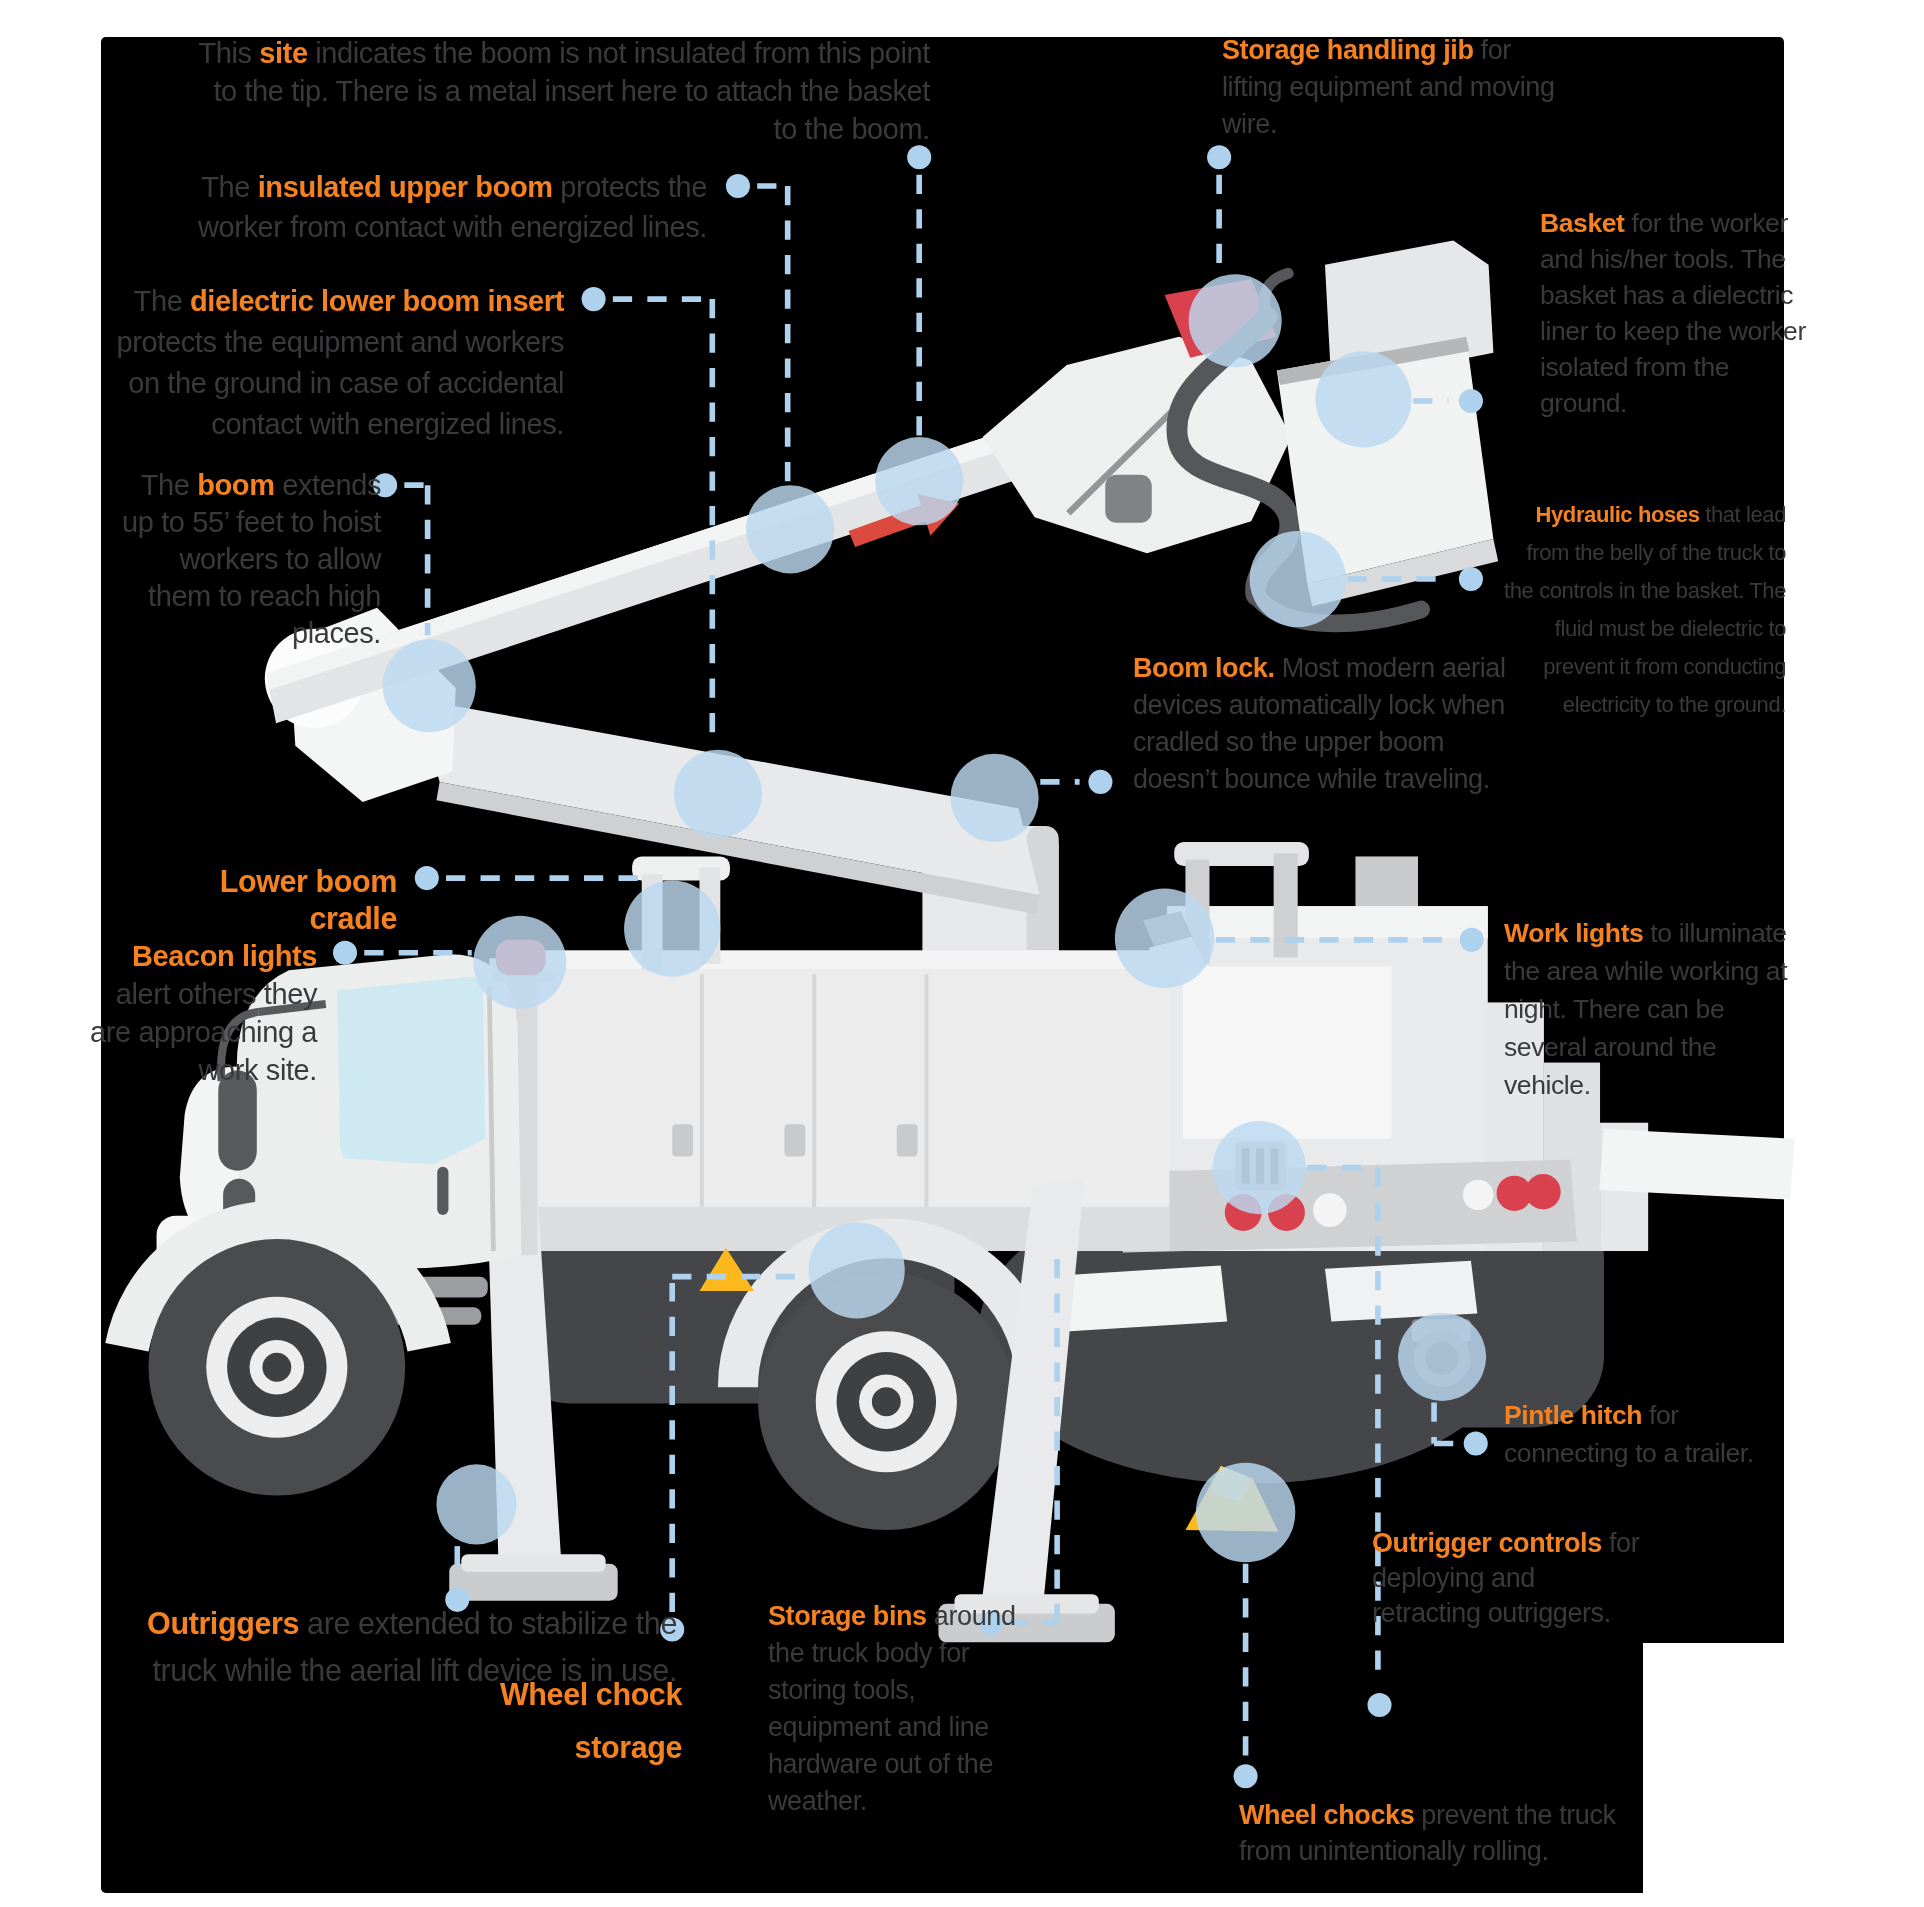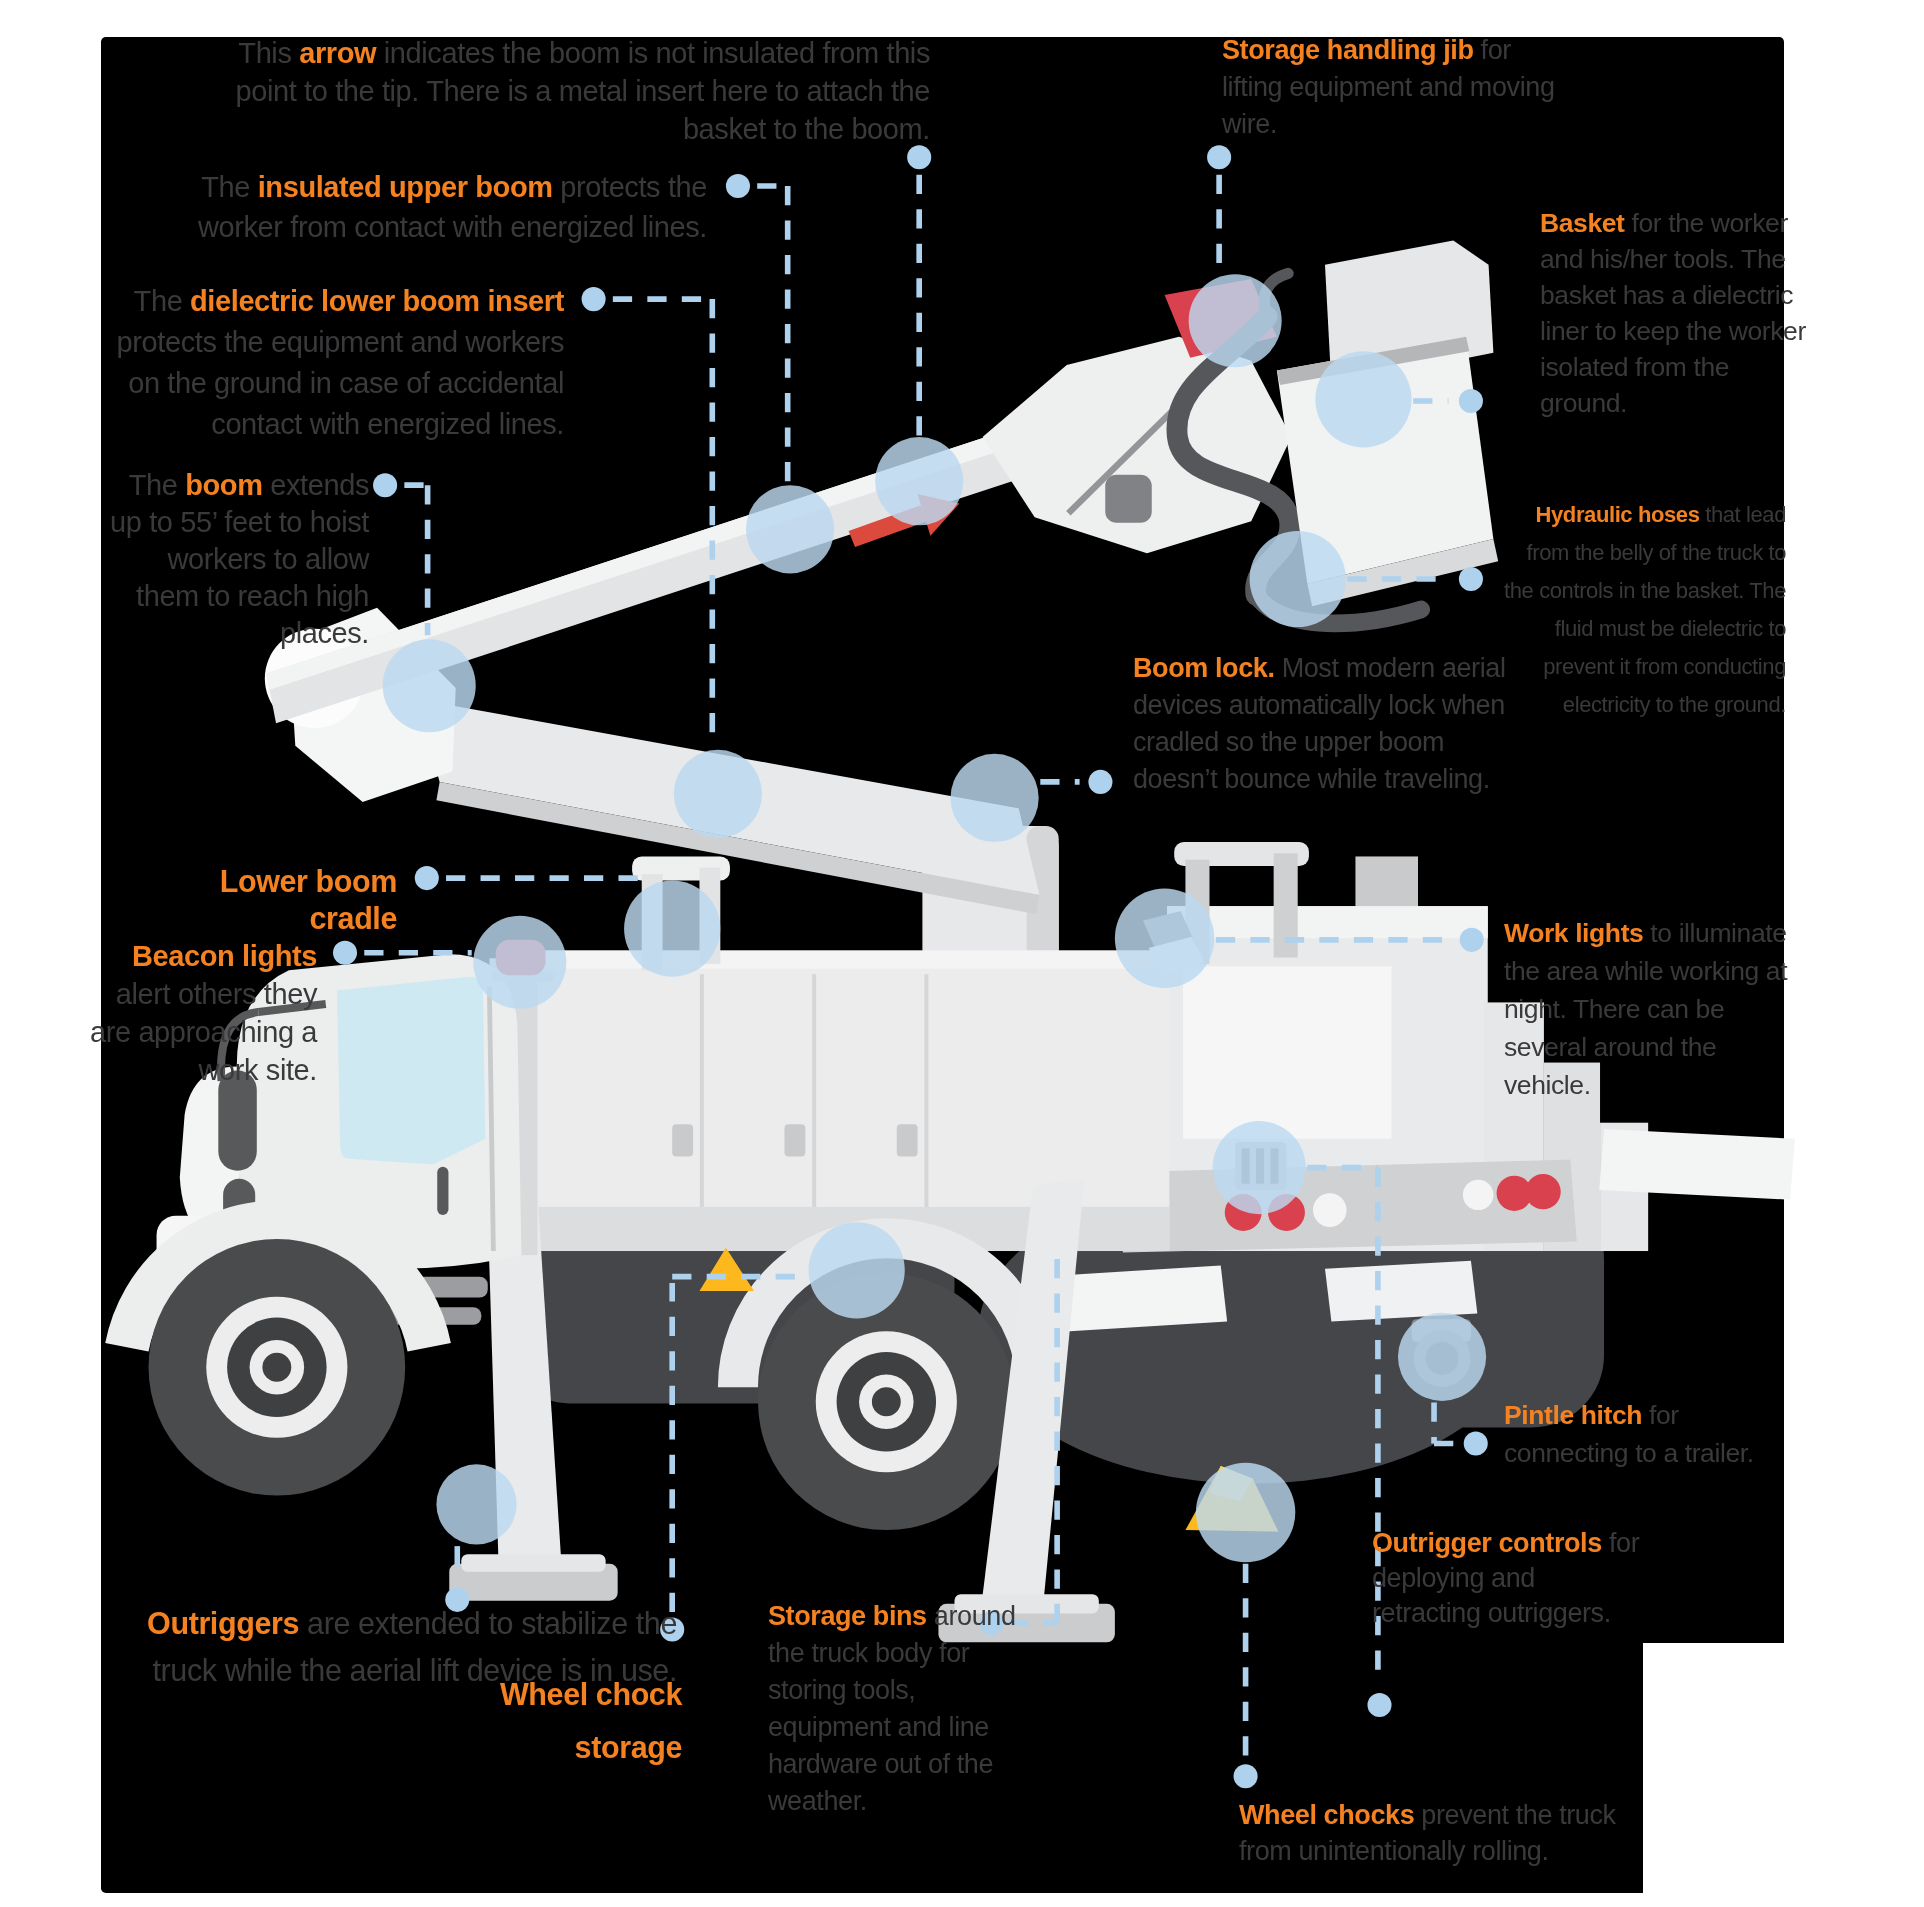--- a/index.html
+++ b/index.html
@@ -14,21 +14,21 @@
   .bg-cutout{
     position:absolute;left:1643px;top:1643px;right:0;bottom:0;background:#ffffff;
   }
   svg.art{position:absolute;left:0;top:0;}
   .lbl{position:absolute;color:var(--graytext);letter-spacing:-0.4px;}
   .term{color:var(--orange);font-weight:bold;}
   .lbl-arrow{left:192px;top:34px;width:738px;text-align:right;font-size:29px;line-height:38px;}
   .lbl-jib{left:1222px;top:32px;width:337px;font-size:27px;line-height:37px;}
   .lbl-upper{left:136px;top:167px;width:571px;text-align:right;font-size:29px;line-height:40px;}
   .lbl-dielectric{left:100px;top:281px;width:464px;text-align:right;font-size:29px;line-height:41px;}
-  .lbl-boom{left:104px;top:467px;width:265px;text-align:right;font-size:29px;line-height:37px;}
+  .lbl-boom{left:116px;top:467px;width:265px;text-align:right;font-size:29px;line-height:37px;}
   .lbl-basket{left:1504px;top:205px;width:282px;font-size:26.5px;line-height:36px;margin-left:36px;}
   .lbl-hoses{left:1504px;top:496px;width:282px;font-size:22px;line-height:38px;text-align:right;}
   .lbl-boomlock{left:1133px;top:650px;width:377px;font-size:27px;line-height:37px;}
   .lbl-cradle{left:128px;top:863px;width:269px;text-align:right;font-size:30.5px;line-height:37px;}
   .lbl-beacon{left:72px;top:937px;width:245px;text-align:right;font-size:29px;line-height:38px;}
   .lbl-worklights{left:1504px;top:914px;width:289px;font-size:26.5px;line-height:38px;}
   .lbl-pintle{left:1504px;top:1396px;width:293px;font-size:26.5px;line-height:38px;}
   .lbl-outriggers{left:104px;top:1600px;width:573px;text-align:right;font-size:30.5px;line-height:47px;}
   .lbl-chockstorage{left:445px;top:1668px;width:237px;text-align:right;font-size:30.5px;line-height:53px;}
   .lbl-storagebins{left:768px;top:1598px;width:269px;font-size:27px;line-height:37px;}
@@ -261,21 +261,21 @@
     <circle cx="1835" cy="1172" r="15"></circle>
     <circle cx="1720" cy="2126" r="15"></circle>
     <circle cx="1840" cy="1800" r="15"></circle>
     <circle cx="1553" cy="2215" r="15"></circle>
     <circle cx="570" cy="1995" r="15"></circle>
     <circle cx="838" cy="2032" r="15"></circle>
     <circle cx="1236" cy="2024" r="15"></circle>
   </g>
 </svg>
 
-<div class="lbl lbl-arrow"><span>This </span><span class="term">arrow</span><span> indicates the boom is not insulated from this point to the tip. There is a metal insert here to attach the basket to the boom.</span></div>
+<div class="lbl lbl-arrow"><span>This </span><span class="term">site</span><span> indicates the boom is not insulated from this point to the tip. There is a metal insert here to attach the basket to the boom.</span></div>
 
 <div class="lbl lbl-jib"><span class="term">Storage handling jib</span><span> for lifting equipment and moving wire.</span></div>
 
 <div class="lbl lbl-upper"><span>The </span><span class="term">insulated upper boom</span><span> protects the worker from contact with energized lines.</span></div>
 
 <div class="lbl lbl-dielectric"><span>The </span><span class="term">dielectric lower boom insert</span><span> protects the equipment and workers on the ground in case of accidental contact with energized lines.</span></div>
 
 <div class="lbl lbl-boom"><span>The </span><span class="term">boom</span><span> extends up to 55’ feet to hoist workers to allow them to reach high places.</span></div>
 
 <div class="lbl lbl-basket"><span class="term">Basket</span><span> for the worker and his/her tools. The basket has a dielectric liner to keep the worker isolated from the ground.</span></div>

